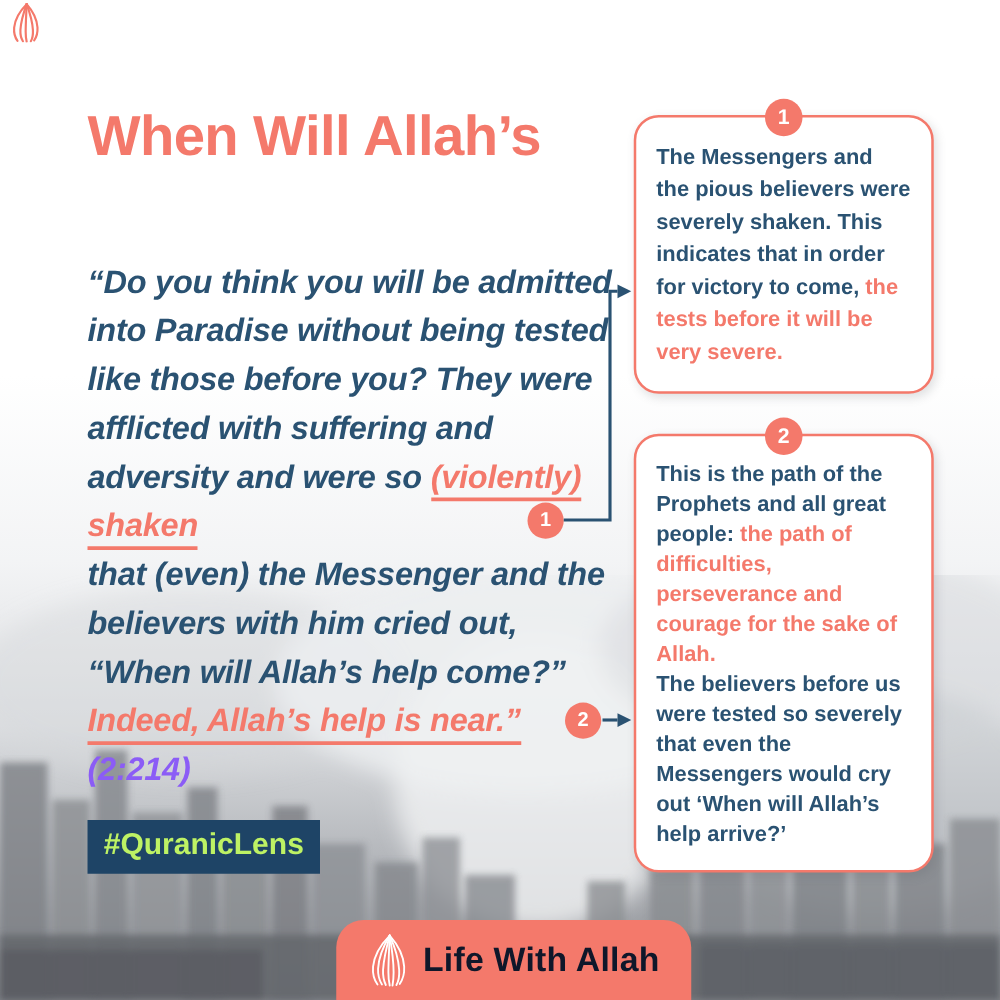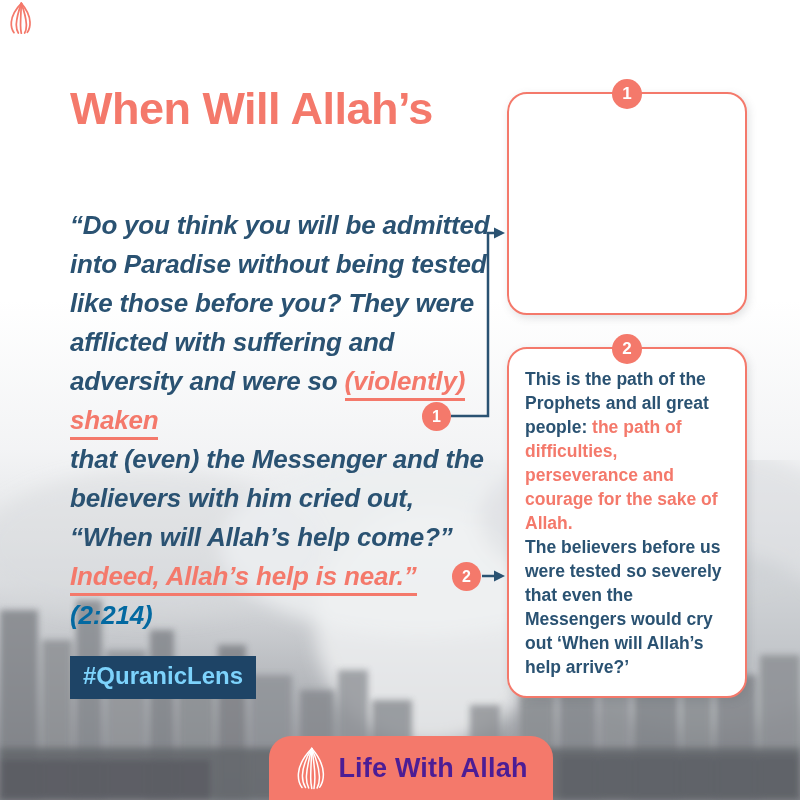--- a/index.html
+++ b/index.html
@@ -31,21 +31,21 @@
   }
 
   
   .verse {
     position:absolute; left:70px; top:206px; width:420px;
     font-style:italic; font-weight:700; font-size:26px; line-height:39px;
     color:#2A5272; letter-spacing:-0.2px;
   }
   .seg-n  { color:#2A5272; }
   .seg-hu { color:#F4796B; border-bottom:3px solid #F4796B; padding-bottom:2px; }
-  .seg-h  { color:#0369a1; }
+  .seg-h  { color:#8b5cf6; }
 
   
   .vbadge {
     position:absolute; width:29px; height:29px; border-radius:50%;
     background:#F4796B; color:#ffffff; font-weight:700; font-size:16px;
     display:flex; align-items:center; justify-content:center; font-style:normal;
   }
   .vbadge-1 { left:422px; top:402px; }
   .vbadge-2 { left:452px; top:562px; }
 
@@ -67,32 +67,32 @@
     position:absolute; top:-15px; left:50%; transform:translateX(-50%);
     width:30px; height:30px; border-radius:50%;
     background:#F4796B; color:#ffffff; font-weight:700; font-size:17px;
     display:flex; align-items:center; justify-content:center;
   }
   .box-highlight { color:#F4796B; }
 
   
   .hashtag {
     position:absolute; left:70px; top:656px;
-    background:#1E4466; color:#7dd3fc;
+    background:#1E4466; color:#bef264;
     font-size:24px; font-weight:600; padding:6px 13px 9px 13px;
   }
 
   
   .logo-banner {
     position:absolute; left:50%; transform:translateX(-50%); bottom:0;
     width:284px; height:64px; background:#F4796B;
     border-radius:22px 22px 0 0;
     display:flex; align-items:center; justify-content:center; gap:12px;
   }
-  .logo-text { color:#4c1d95; font-size:27px; font-weight:600; letter-spacing:0.2px; }
+  .logo-text { color:#0f172a; font-size:27px; font-weight:600; letter-spacing:0.2px; }
 </style>
 </head>
 <body>
 
 <div class="canvas">
 
   <div class="photo-zone">
     <svg class="cityscape" width="800" height="340" viewBox="0 0 800 340">
       <defs>
         <filter id="b3" x="-20%" y="-20%" width="140%" height="140%">
@@ -162,20 +162,21 @@
 
   <svg class="connectors" width="800" height="800" viewBox="0 0 800 800">
     <path d="M451,416 H488 V233 H494" stroke="#2A5272" stroke-width="2.5" fill="none"></path>
     <polygon points="494,227.5 505,233 494,238.5" fill="#2A5272"></polygon>
     <path d="M482,576 H494" stroke="#2A5272" stroke-width="2.5" fill="none"></path>
     <polygon points="494,570.5 505,576 494,581.5" fill="#2A5272"></polygon>
   </svg>
 
   <div class="note-box note-box-1">
     <div class="box-badge">1</div>
+    <p style="margin:0;"><span>The Messengers and the pious believers were severely shaken. This indicates that in order for victory to come, </span><span class="box-highlight">the tests before it will be very severe.</span></p>
   </div>
 
   <div class="note-box note-box-2">
     <div class="box-badge">2</div>
     <p style="margin-bottom:0;"><span>This is the path of the Prophets and all great people: </span><span class="box-highlight">the path of difficulties, perseverance and courage for the sake of Allah.</span></p>
     <p>The believers before us were tested so severely that even the Messengers would cry out ‘When will Allah’s help arrive?’</p>
   </div>
 
   <div class="hashtag">#QuranicLens</div>
 

